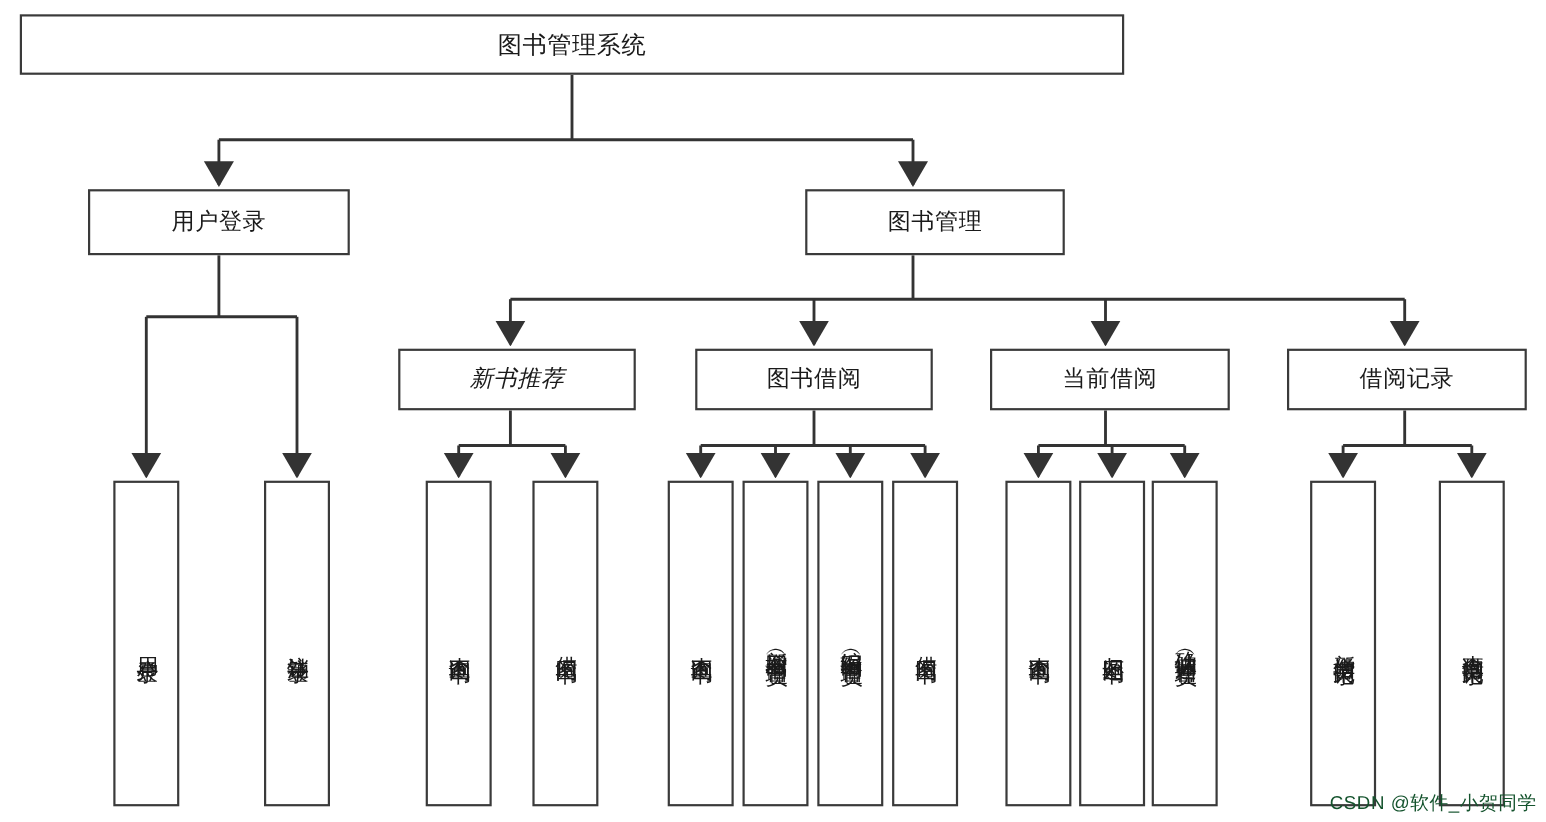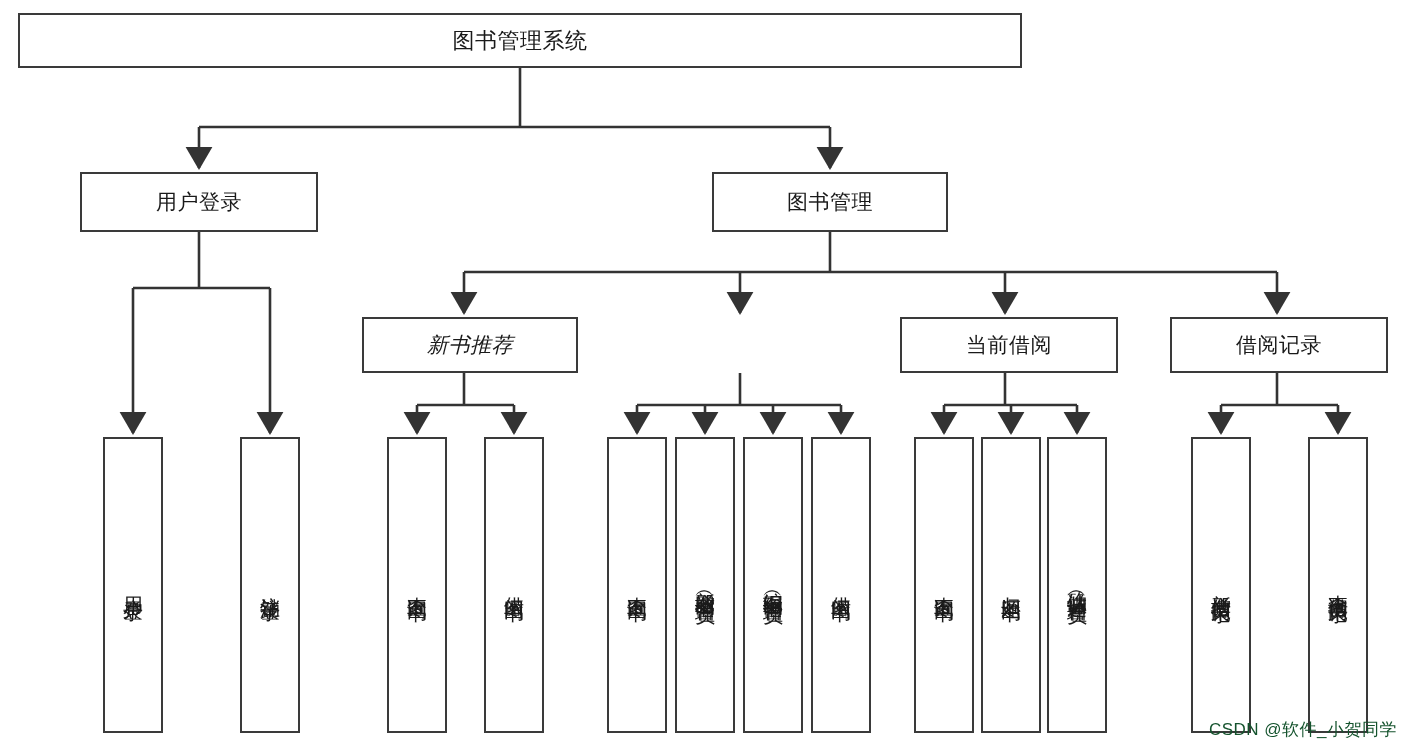--- a/index.html
+++ b/index.html
@@ -128,28 +128,31 @@
   </svg>
 
   <div class="node root" style="left:18px; top:13px; width:1004px; height:55px;">
     <span class="node-label">图书管理系统</span>
   </div>
 
   <div class="node" style="left:80px; top:172px; width:238px; height:60px;">
     <span class="node-label">用户登录</span>
   </div>
 
-  <div class="node" style="left:712px; top:172px; width:236px; height:60px;">
+  <div class="node" style="left:732px; top:172px; width:236px; height:60px;">
     <span class="node-label">图书管理</span>
   </div>
 
   <div class="node" style="left:362px; top:317px; width:216px; height:56px;font-style:italic;">
     <span class="node-label">新书推荐</span>
   </div>
 
+  <div class="node" style="left:632px; top:317px; width:216px; height:56px;">
+    <span class="node-label">图书借阅</span>
+  </div>
 
   <div class="node" style="left:900px; top:317px; width:218px; height:56px;">
     <span class="node-label">当前借阅</span>
   </div>
 
   <div class="node" style="left:1170px; top:317px; width:218px; height:56px;">
     <span class="node-label">借阅记录</span>
   </div>
 
   <div class="node vertical" style="left:103px; top:437px; width:60px; height:296px;">

